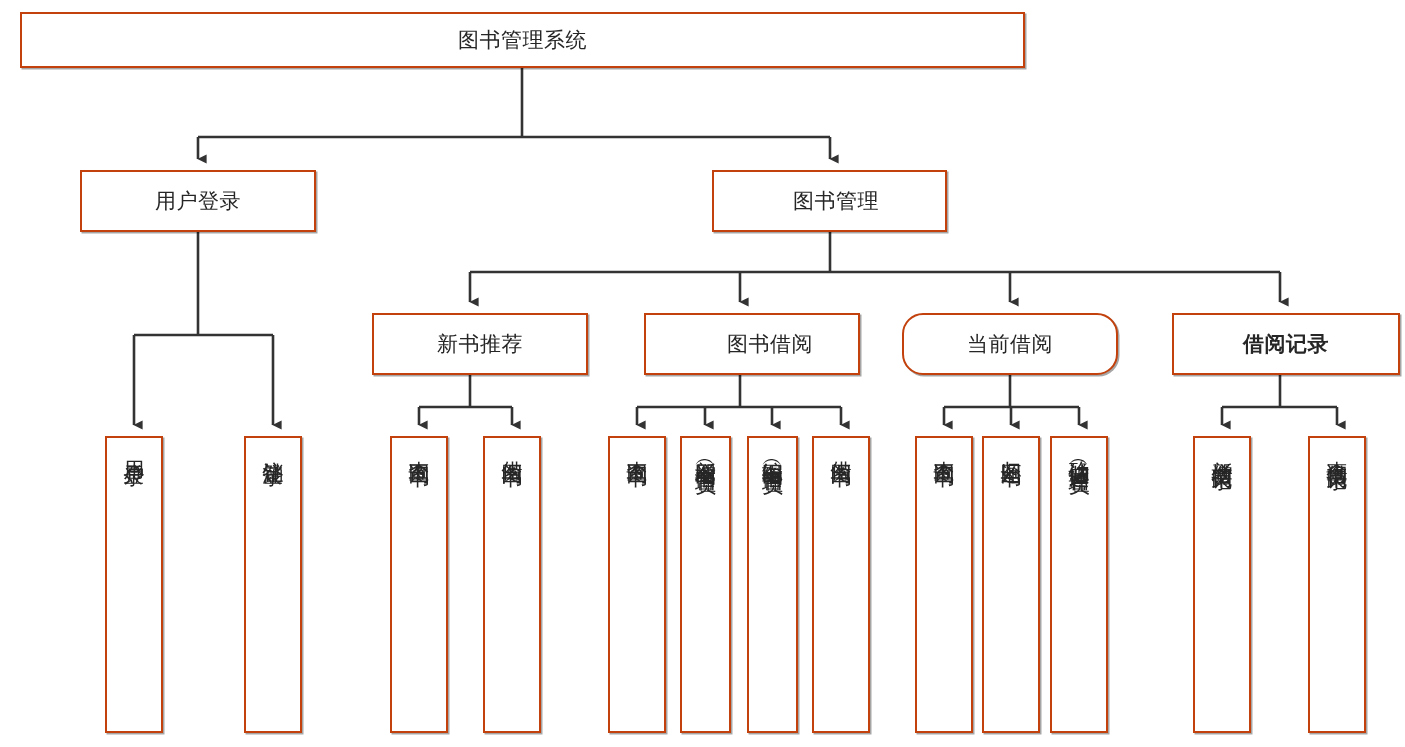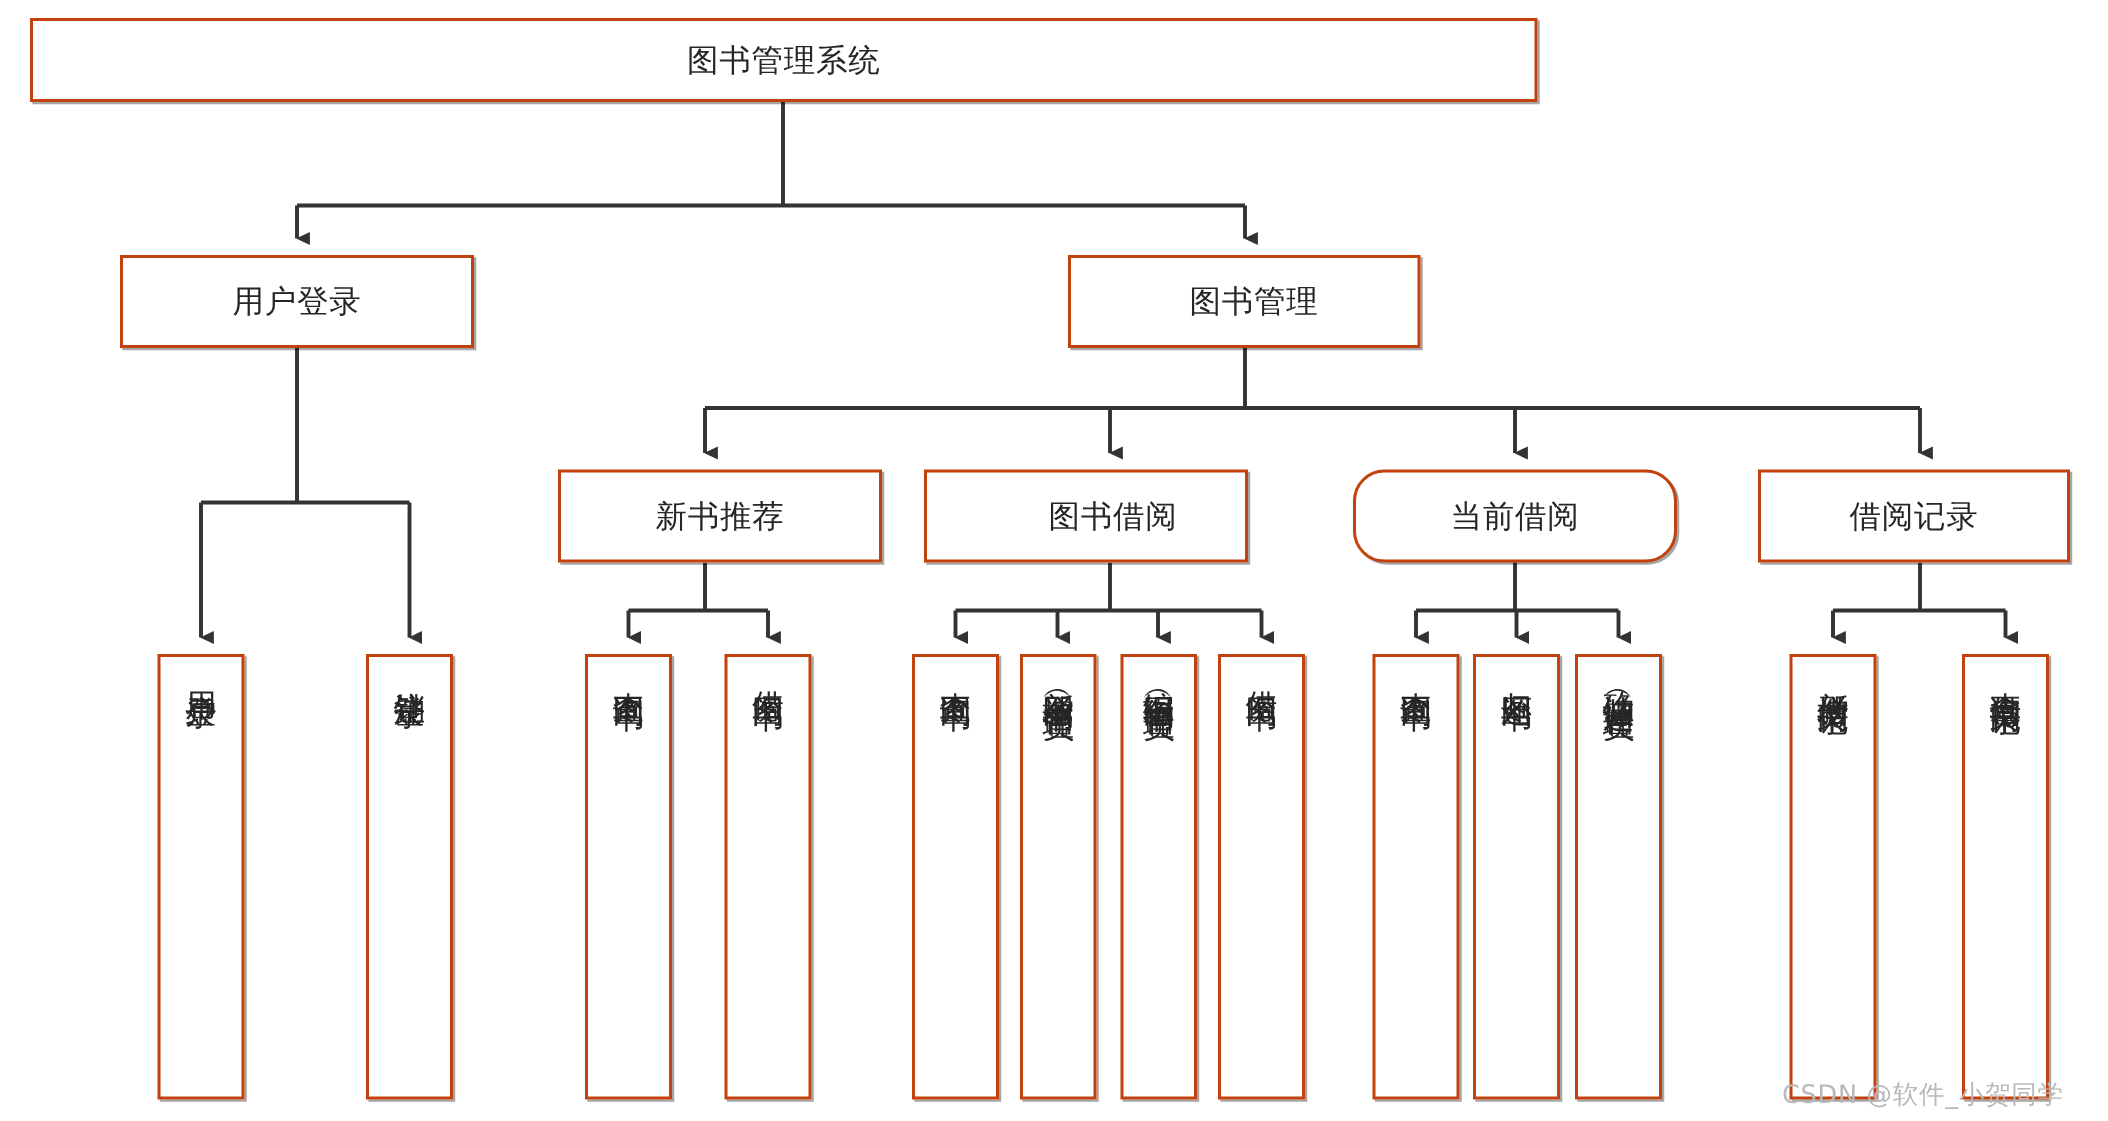--- a/index.html
+++ b/index.html
@@ -128,27 +128,27 @@
   <div class="node-box" style="left: 80px; top: 170px; width: 236px; height: 62px;">
     <span class="node-label">用户登录</span>
   </div>
   <div class="node-box" style="left: 712px; top: 170px; width: 235px; height: 62px; padding-left: 13px;">
     <span class="node-label">图书管理</span>
   </div>
 
   <div class="node-box" style="left: 372px; top: 313px; width: 216px; height: 62px;">
     <span class="node-label">新书推荐</span>
   </div>
-  <div class="node-box" style="left: 616px; top: 313px; width: 216px; height: 62px; padding-left: 36px;">
+  <div class="node-box" style="left: 644px; top: 313px; width: 216px; height: 62px; padding-left: 36px;">
     <span class="node-label">图书借阅</span>
   </div>
   <div class="node-box" style="left: 902px; top: 313px; width: 216px; height: 62px; border-radius: 21px;">
     <span class="node-label">当前借阅</span>
   </div>
-  <div class="node-box" style="left: 1172px; top: 313px; width: 208px; height: 62px;">
+  <div class="node-box" style="left: 1172px; top: 313px; width: 228px; height: 62px; font-weight: bold;">
     <span class="node-label">借阅记录</span>
   </div>
 
   <div class="node-box vertical" style="left: 105px; top: 436px; width: 58px; height: 297px;">
     <span class="node-label">用户登录</span>
   </div>
   <div class="node-box vertical" style="left: 244px; top: 436px; width: 58px; height: 297px;">
     <span class="node-label">注销登录</span>
   </div>
   <div class="node-box vertical" style="left: 390px; top: 436px; width: 58px; height: 297px;">
@@ -178,14 +178,13 @@
   <div class="node-box vertical" style="left: 1050px; top: 436px; width: 58px; height: 297px;">
     <span class="node-label">确认归还（管理员）</span>
   </div>
   <div class="node-box vertical" style="left: 1193px; top: 436px; width: 58px; height: 297px;">
     <span class="node-label">新增借阅记录</span>
   </div>
   <div class="node-box vertical" style="left: 1308px; top: 436px; width: 58px; height: 297px;">
     <span class="node-label">查询借阅记录</span>
   </div>
 
-  <div class="watermark" style="left: 1188px; top: 718px;">CSDN @软件_小贺同学</div>
 </div>
 
 </body></html>

